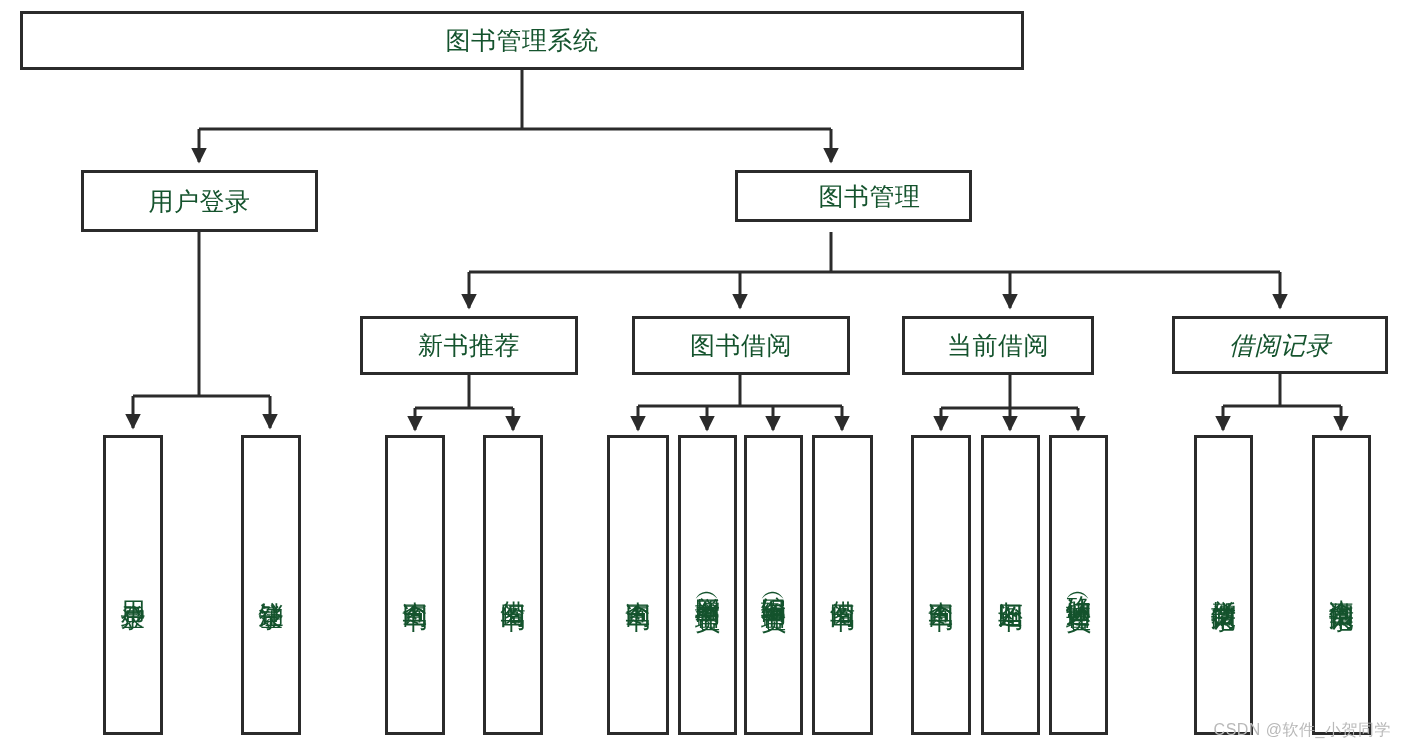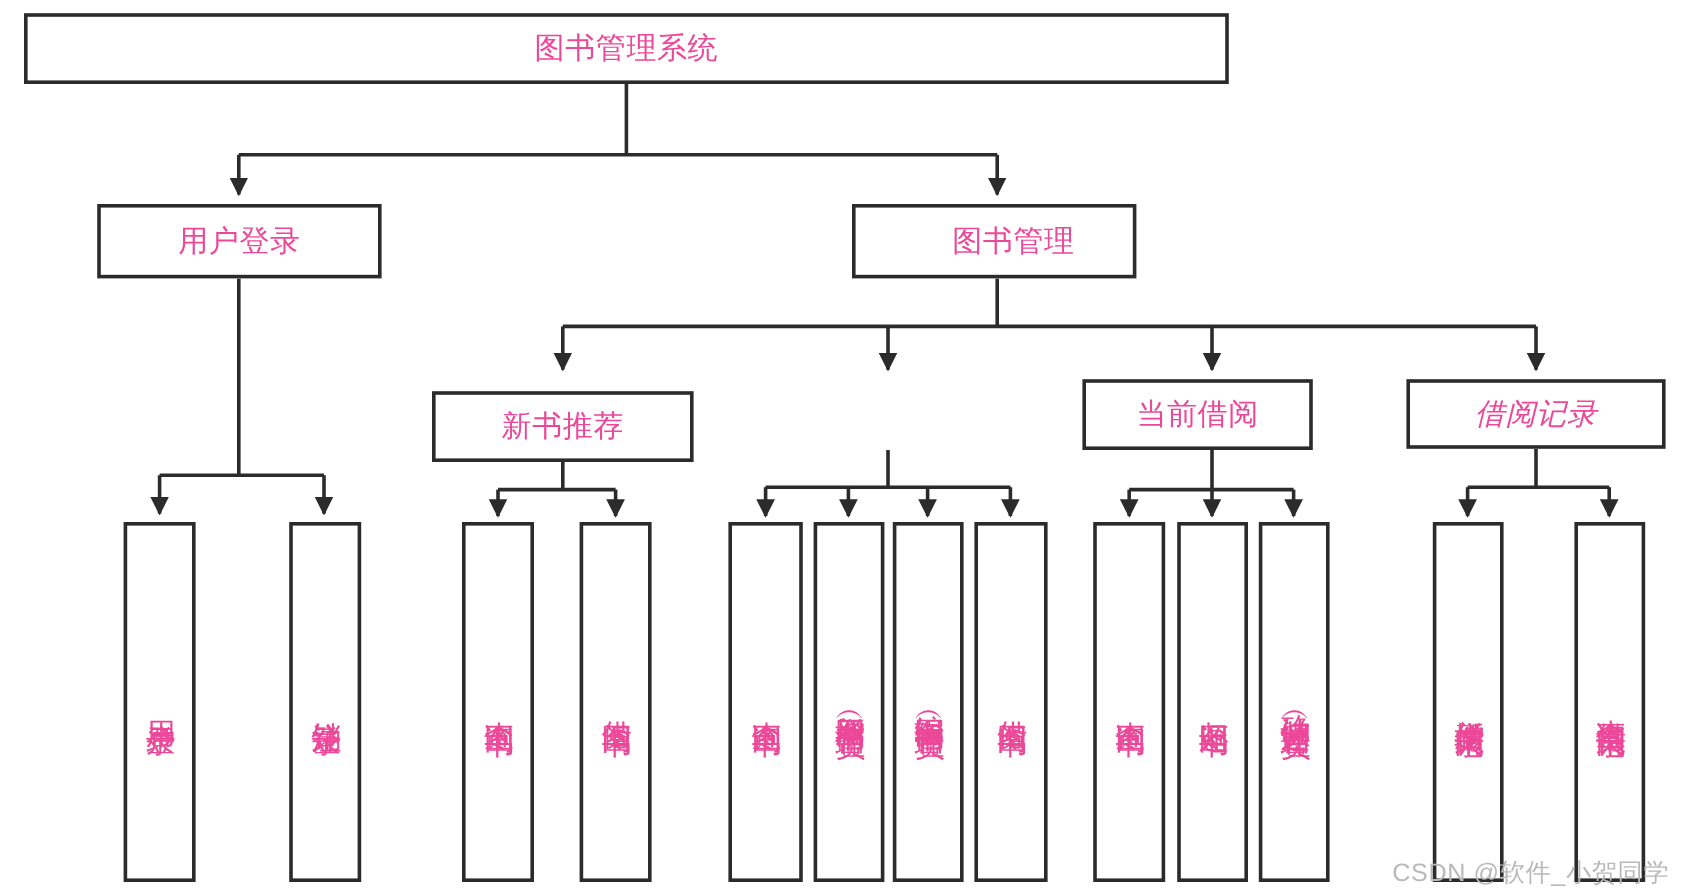--- a/index.html
+++ b/index.html
@@ -34,21 +34,21 @@
     display: flex;
     align-items: center;
     justify-content: center;
     color: #1c1c1c;
     z-index: 2;
   }
   .node-label {
     display: block;
     text-align: center;
     letter-spacing: 0.5px;
-    color: #ec4899;
+    color: #14532d;
   }
   
   .node.horiz .node-label {
     font-size: 25px;
     line-height: 1.15;
     white-space: nowrap;
   }
   
   .node.vert {
     align-items: center;
@@ -60,21 +60,21 @@
     text-orientation: upright;
     font-size: 25px;
     line-height: 1.08;
     letter-spacing: 2px;
     max-height: 100%;
   }
   .watermark {
     position: absolute;
     right: 14px;
     bottom: 6px;
-    font-size: 21px;
+    font-size: 16px;
     color: #b9b9b9;
     white-space: nowrap;
     z-index: 3;
     letter-spacing: 0.5px;
   }
 </style>
 </head>
 <body>
 
 <div id="canvas">
@@ -129,26 +129,29 @@
     </g>
   </svg>
 
   <div class="node horiz" style="left:20px; top:11px; width:1004px; height:59px;">
     <span class="node-label">图书管理系统</span>
   </div>
 
   <div class="node horiz" style="left:81px; top:170px; width:237px; height:62px;">
     <span class="node-label">用户登录</span>
   </div>
-  <div class="node horiz" style="left:710px; top:170px; width:237px; height:62px;padding-left:32px;">
+  <div class="node horiz" style="left:735px; top:170px; width:237px; height:52px;padding-left:32px;">
     <span class="node-label">图书管理</span>
   </div>
 
-  <div class="node horiz" style="left:360px; top:316px; width:218px; height:59px;margin-top:10px;">
+  <div class="node horiz" style="left:360px; top:316px; width:218px; height:59px;">
     <span class="node-label">新书推荐</span>
+  </div>
+  <div class="node horiz" style="left:632px; top:316px; width:218px; height:59px;">
+    <span class="node-label">图书借阅</span>
   </div>
   <div class="node horiz" style="left:902px; top:316px; width:192px; height:59px;">
     <span class="node-label">当前借阅</span>
   </div>
   <div class="node horiz" style="left:1172px; top:316px; width:216px; height:58px;font-style:italic;">
     <span class="node-label">借阅记录</span>
   </div>
 
   <div class="node vert" style="left:103px; top:435px; width:60px; height:300px;">
     <span class="node-label">用户登录</span>

